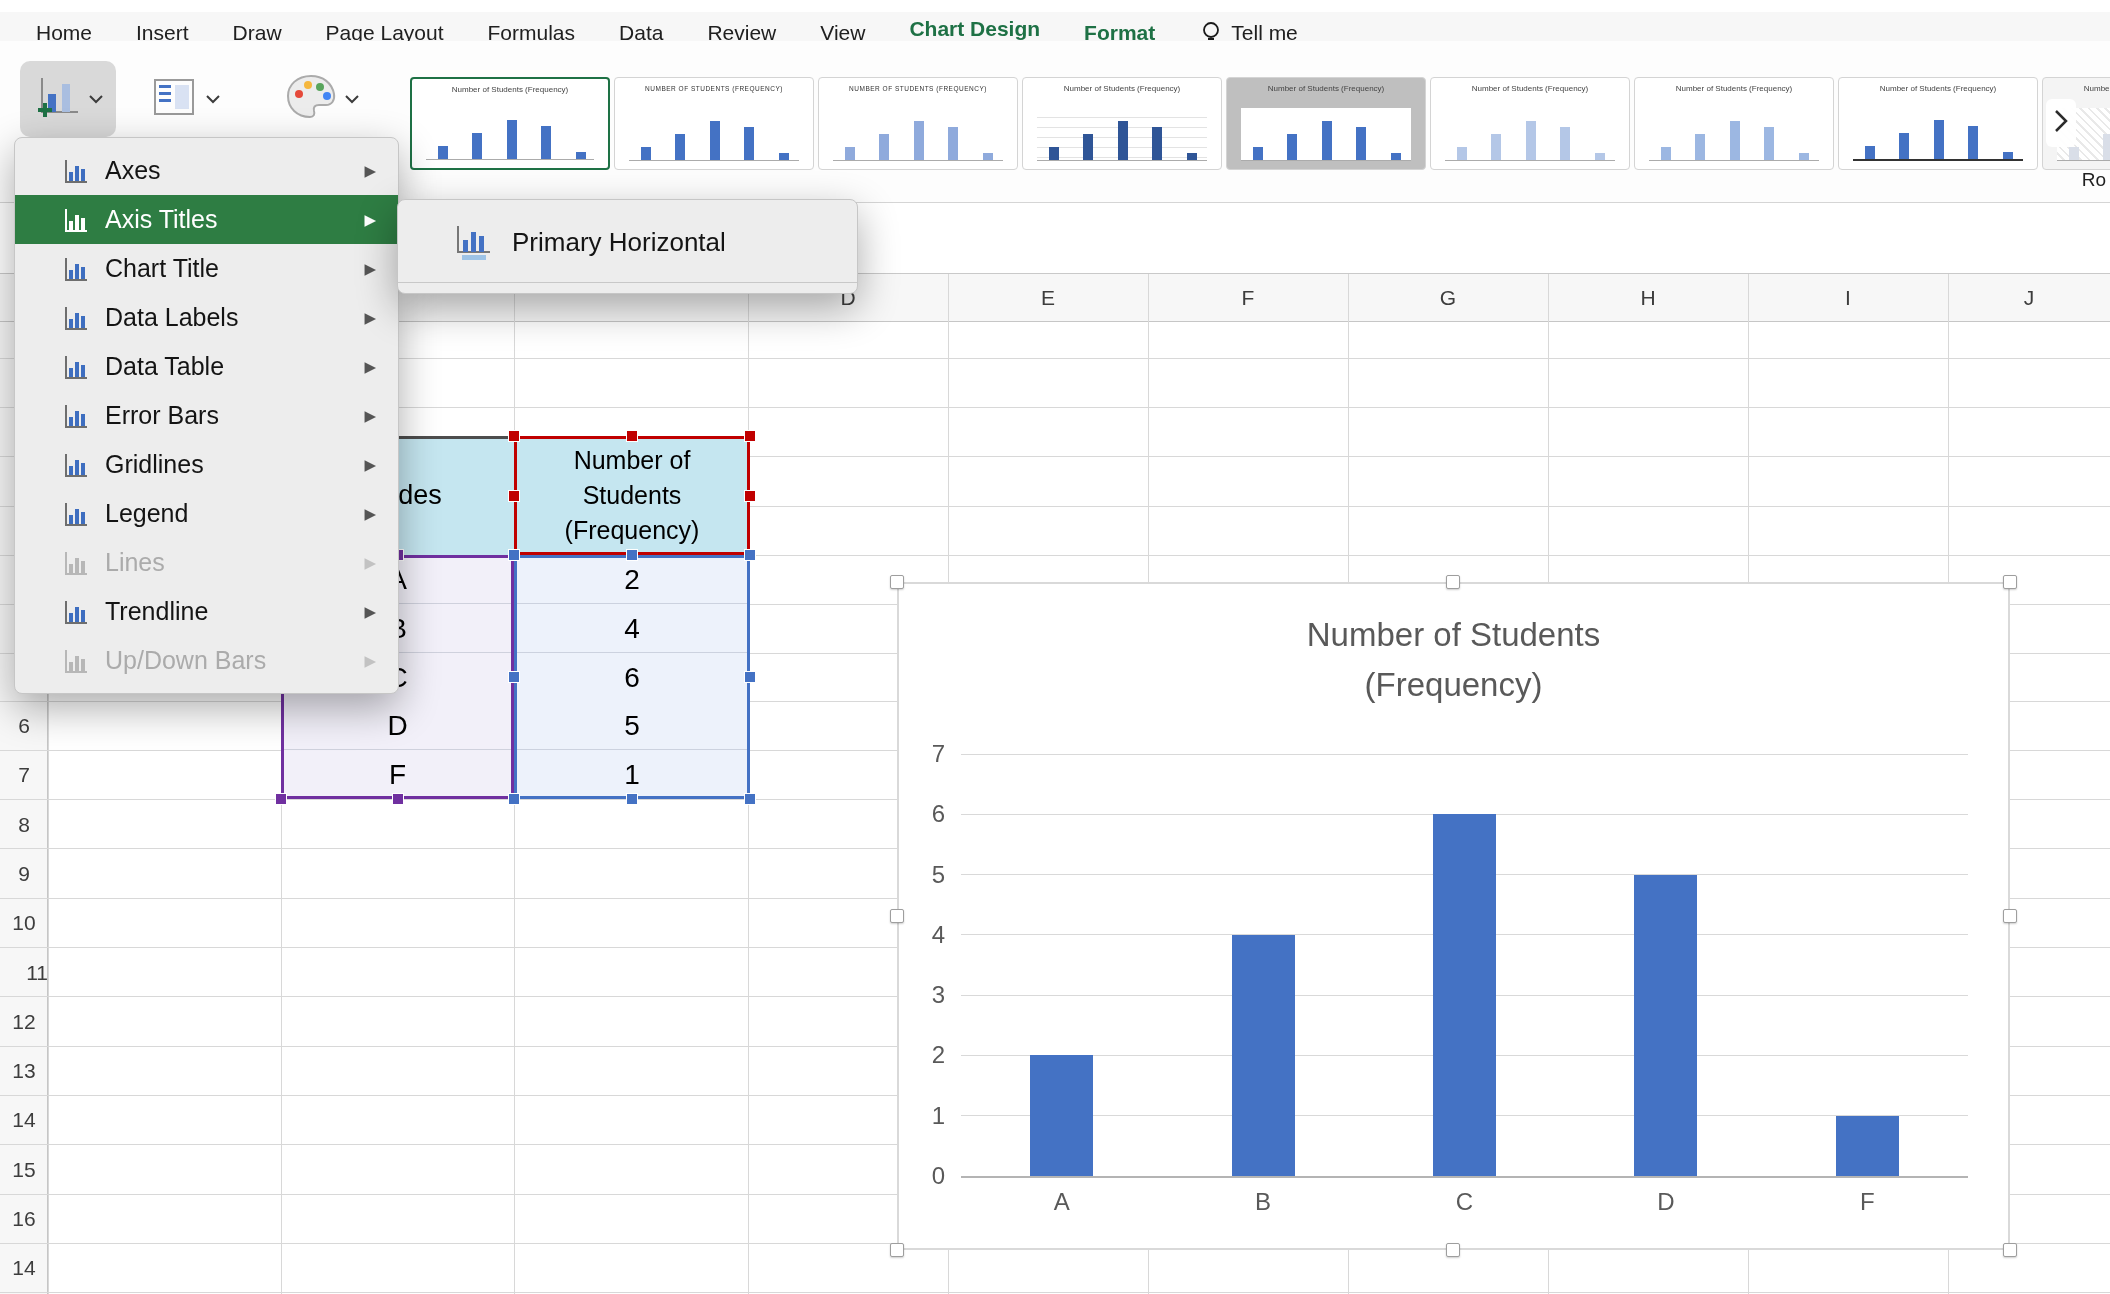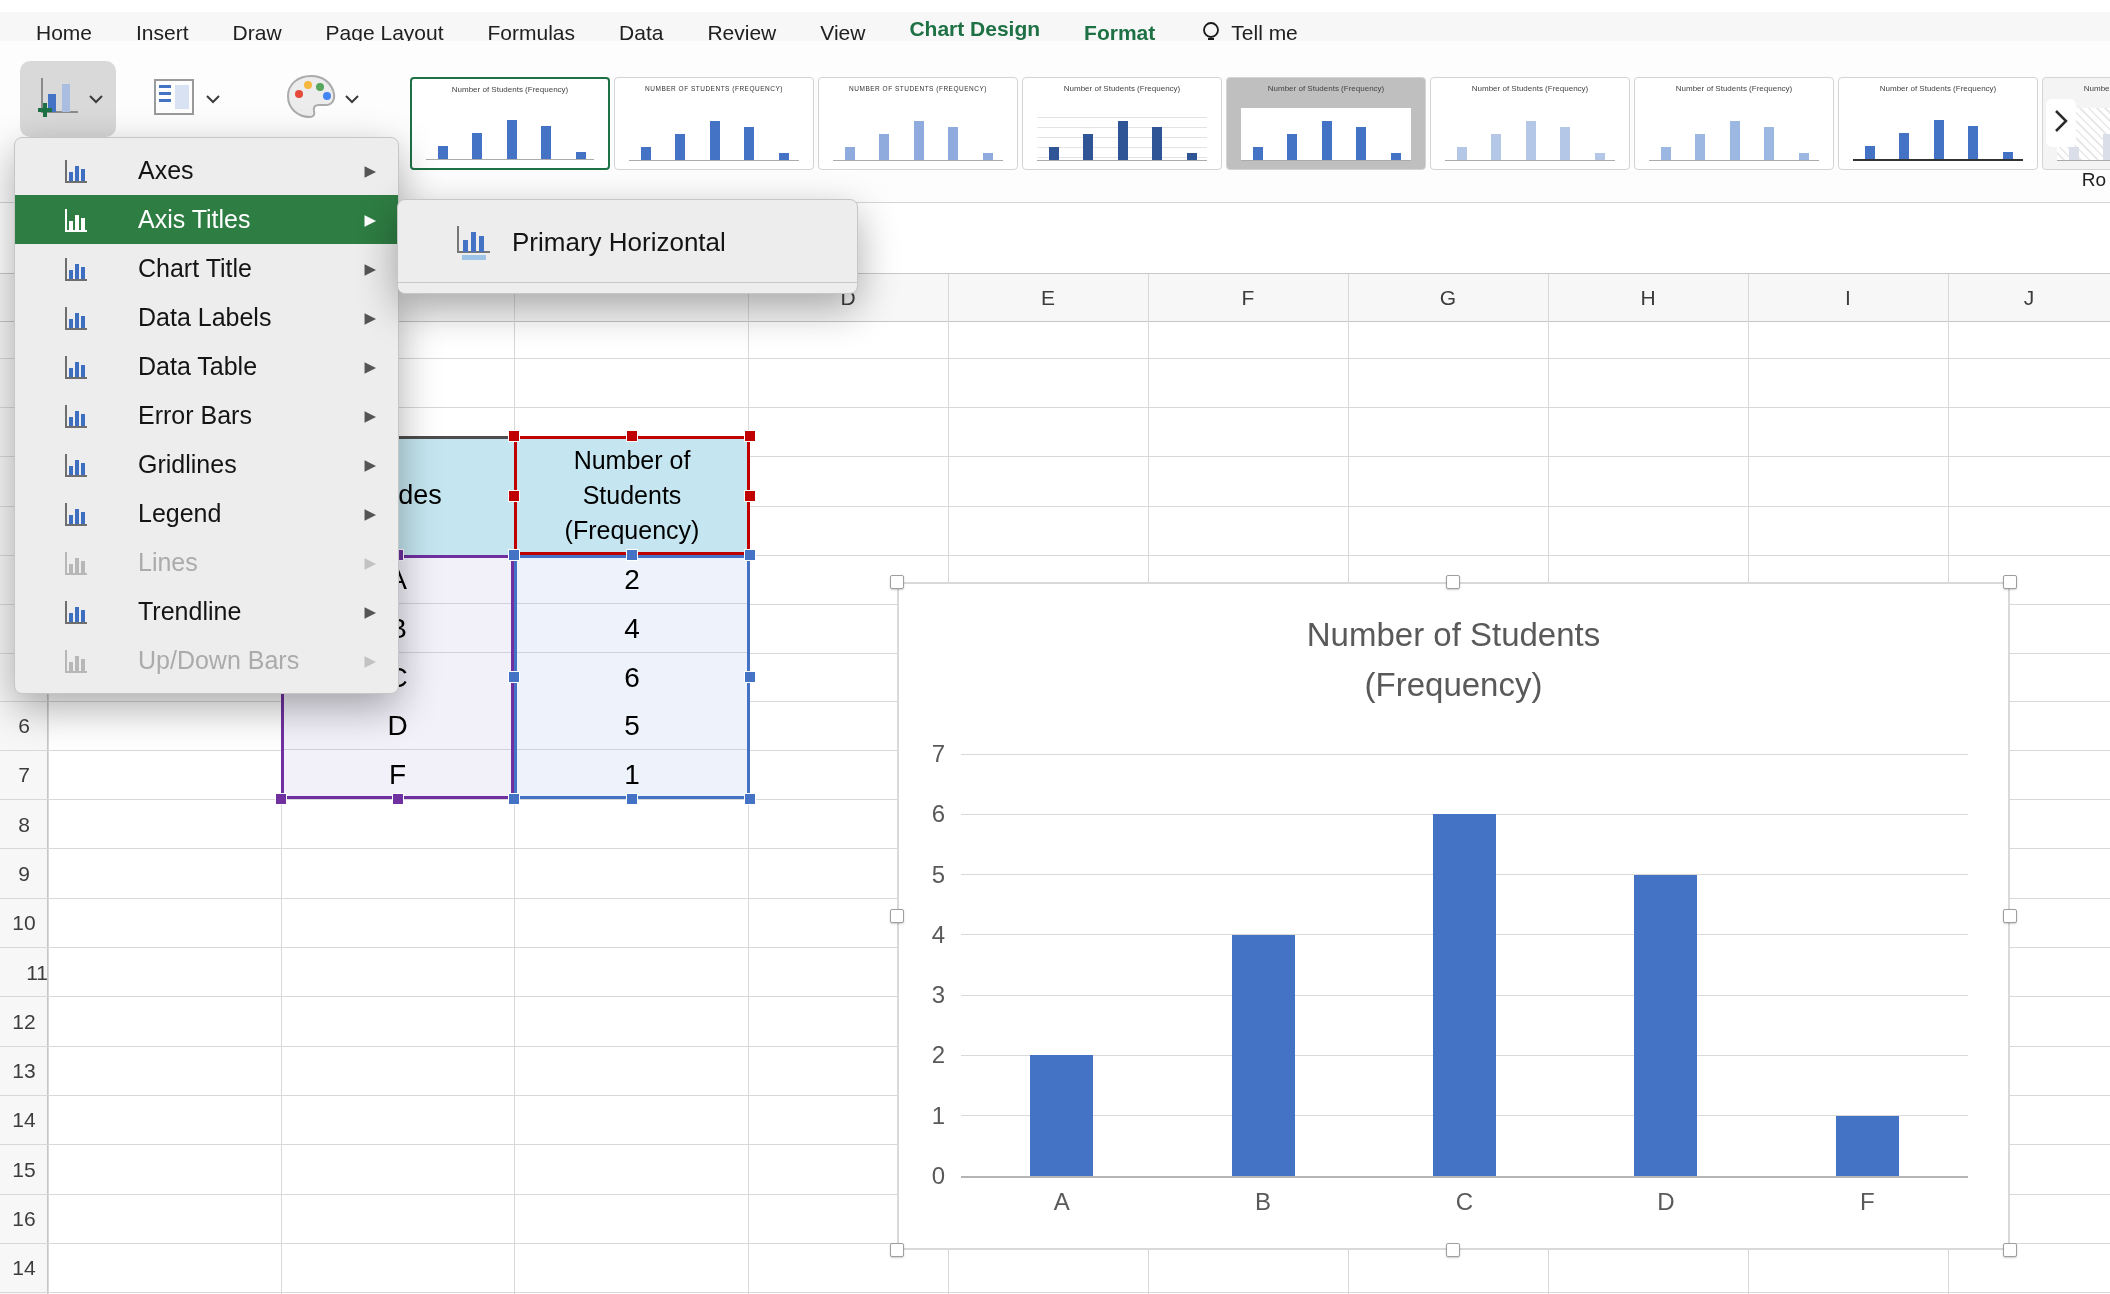--- a/index.html
+++ b/index.html
@@ -74,21 +74,21 @@
   .chandle{position:absolute;width:14px;height:14px;background:#fff;border:1.5px solid #9e9e9e;
            border-radius:2px;box-shadow:0 1px 2px rgba(0,0,0,.2);box-sizing:border-box;}
   
   .cmenu{position:absolute;left:14px;top:137px;width:383px;padding:8px 0;background:#ededed;
          border:1px solid #c6c6c6;border-radius:8px;box-shadow:0 14px 40px rgba(0,0,0,.33);z-index:20;}
   .cm-item{height:49px;display:flex;align-items:center;padding:0 22px 0 44px;gap:14px;
            font-size:25px;color:#141414;}
   .cm-item.hl{background:#2E7D43;color:#fff;}
   .cm-item.disabled{color:#ababab;}
   .cm-icon{width:32px;height:30px;display:flex;align-items:center;justify-content:center;flex:none;}
-  .cm-label{flex:1;white-space:nowrap;margin-left:33px;}
+  .cm-label{flex:1;white-space:nowrap;}
   .cm-arrow{font-size:15px;color:#555;}
   .cm-item.hl .cm-arrow{color:#fff;}
   .cm-item.disabled .cm-arrow{color:#c2c2c2;}
   .smenu{position:absolute;left:397px;top:199px;width:459px;padding:6px 0;background:#ededed;
          border:1px solid #c6c6c6;border-radius:8px;box-shadow:0 14px 40px rgba(0,0,0,.33);z-index:21;}
   .sm-item{height:72px;display:flex;align-items:center;padding-left:52px;gap:16px;font-size:26px;color:#141414;}
   .sm-item.more{height:60px;padding-left:91px;}
   .sm-icon{width:46px;height:40px;display:flex;align-items:center;justify-content:center;flex:none;}
   .sm-sep{height:1px;background:#c8c8c8;margin:4px 0;}
 </style>

